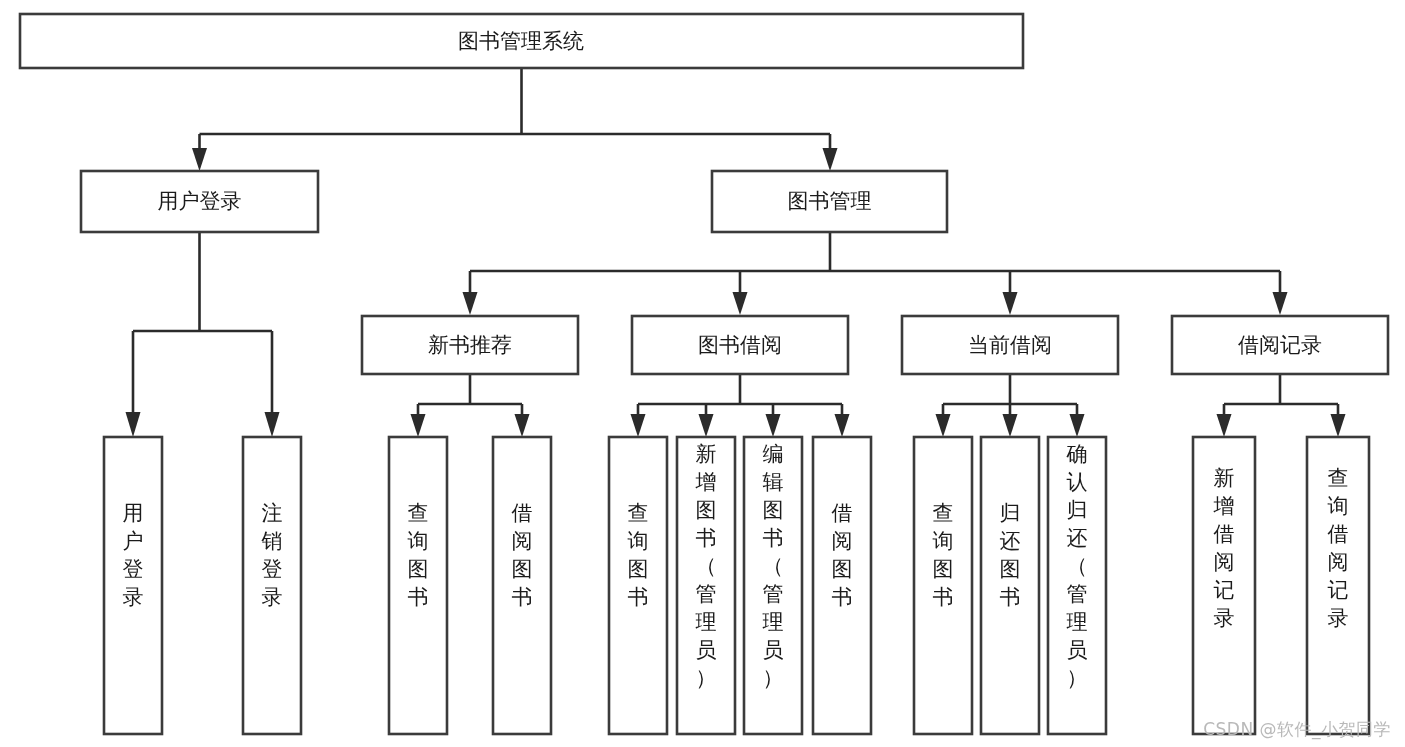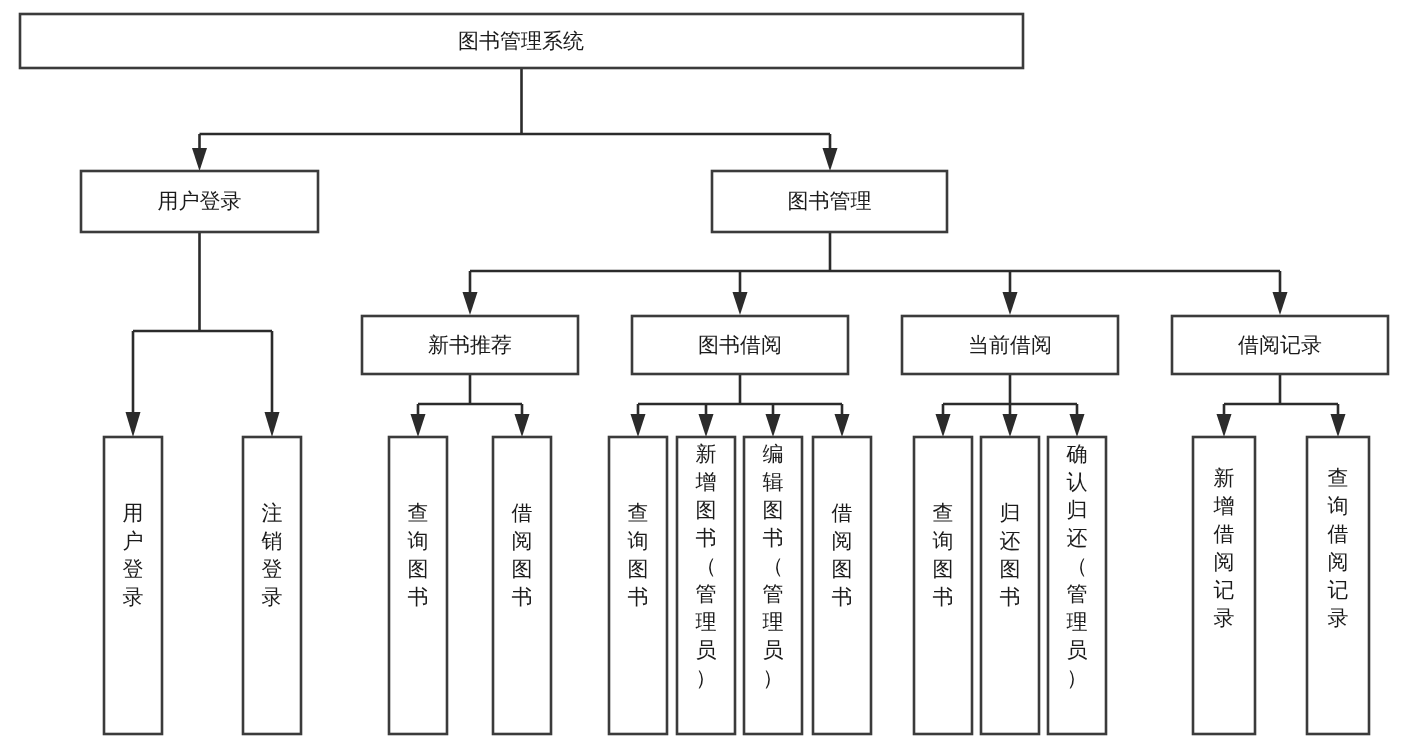--- a/index.html
+++ b/index.html
@@ -241,13 +241,14 @@
       <rect class="nodebox" x="1193" y="437" width="62" height="297"></rect>
       <text class="nodelabel-v" x="1224" y="485"><tspan x="1224" y="485">新</tspan><tspan x="1224" y="513">增</tspan><tspan x="1224" y="541">借</tspan><tspan x="1224" y="569">阅</tspan><tspan x="1224" y="597">记</tspan><tspan x="1224" y="625">录</tspan></text>
     </g>
 
     <g>
       <rect class="nodebox" x="1307" y="437" width="62" height="297"></rect>
       <text class="nodelabel-v" x="1338" y="485"><tspan x="1338" y="485">查</tspan><tspan x="1338" y="513">询</tspan><tspan x="1338" y="541">借</tspan><tspan x="1338" y="569">阅</tspan><tspan x="1338" y="597">记</tspan><tspan x="1338" y="625">录</tspan></text>
     </g>
   </svg>
 
+  <div class="watermark">CSDN @软件_小贺同学</div>
 </div>
 
 </body></html>

